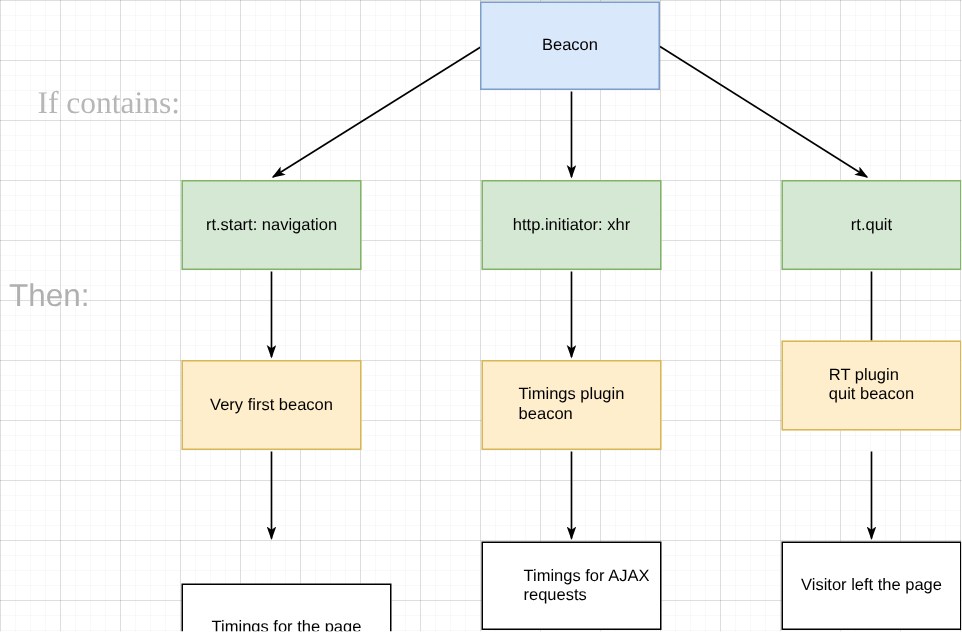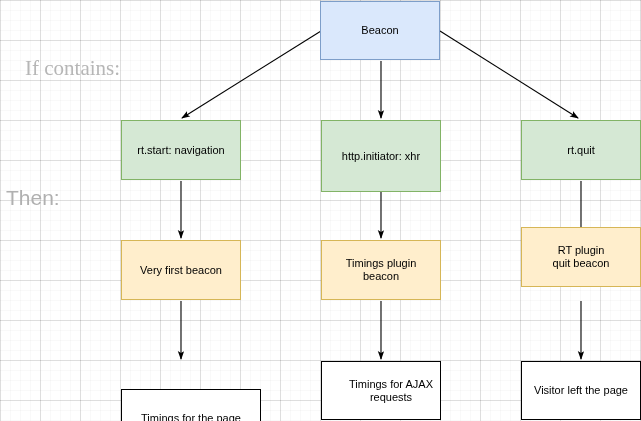--- a/index.html
+++ b/index.html
@@ -30,21 +30,20 @@
     width: 641px;
     height: 421px;
     pointer-events: none;
   }
   .node {
     position: absolute;
     box-sizing: border-box;
     display: flex;
     align-items: center;
     justify-content: center;
-    text-align: center;
     font-family: "Liberation Sans", sans-serif;
     font-size: 11px;
     line-height: 13px;
     color: #000000;
     border-width: 1px;
     border-style: solid;
     white-space: pre-line;
   }
   .node-blue   { background: #dae8fc; border-color: #7d9ec9; }
   .node-green  { background: #d5e8d4; border-color: #82b366; }
@@ -90,21 +89,21 @@
       </g>
   </svg>
 
   <div class="swimlane-label lane-serif" style="left:4px; top:56px;margin-left:21px;">If contains:</div>
 
   <div class="swimlane-label lane-sans" style="left:6px; top:186px;">Then:</div>
 
   <div id="nodes-group">
       <div class="node node-blue" style="left: 320px; top: 1px; width: 120px; height: 59px;">Beacon</div>
       <div class="node node-green" style="left: 121px; top: 120px; width: 120px; height: 60px;">rt.start: navigation</div>
-      <div class="node node-green" style="left: 321px; top: 120px; width: 120px; height: 72px;">http.initiator: xhr</div>
+      <div class="node node-green" style="left: 321px; top: 120px; width: 120px; height: 60px;">http.initiator: xhr</div>
       <div class="node node-green" style="left: 521px; top: 120px; width: 120px; height: 60px;">rt.quit</div>
       <div class="node node-orange" style="left: 121px; top: 240px; width: 120px; height: 60px;">Very first beacon</div>
       <div class="node node-orange" style="left: 321px; top: 240px; width: 120px; height: 60px;">Timings plugin
 beacon</div>
       <div class="node node-orange" style="left: 521px; top: 227px; width: 120px; height: 60px;">RT plugin
 quit beacon</div>
       <div class="node node-white" style="left: 121px; top: 361px; width: 140px; height: 59px; margin-top: 28px;">Timings for the page</div>
       <div class="node node-white" style="left: 321px; top: 361px; width: 120px; height: 59px; padding-left: 20px;">Timings for AJAX
 requests</div>
       <div class="node node-white" style="left: 521px; top: 361px; width: 120px; height: 59px;">Visitor left the page</div>

